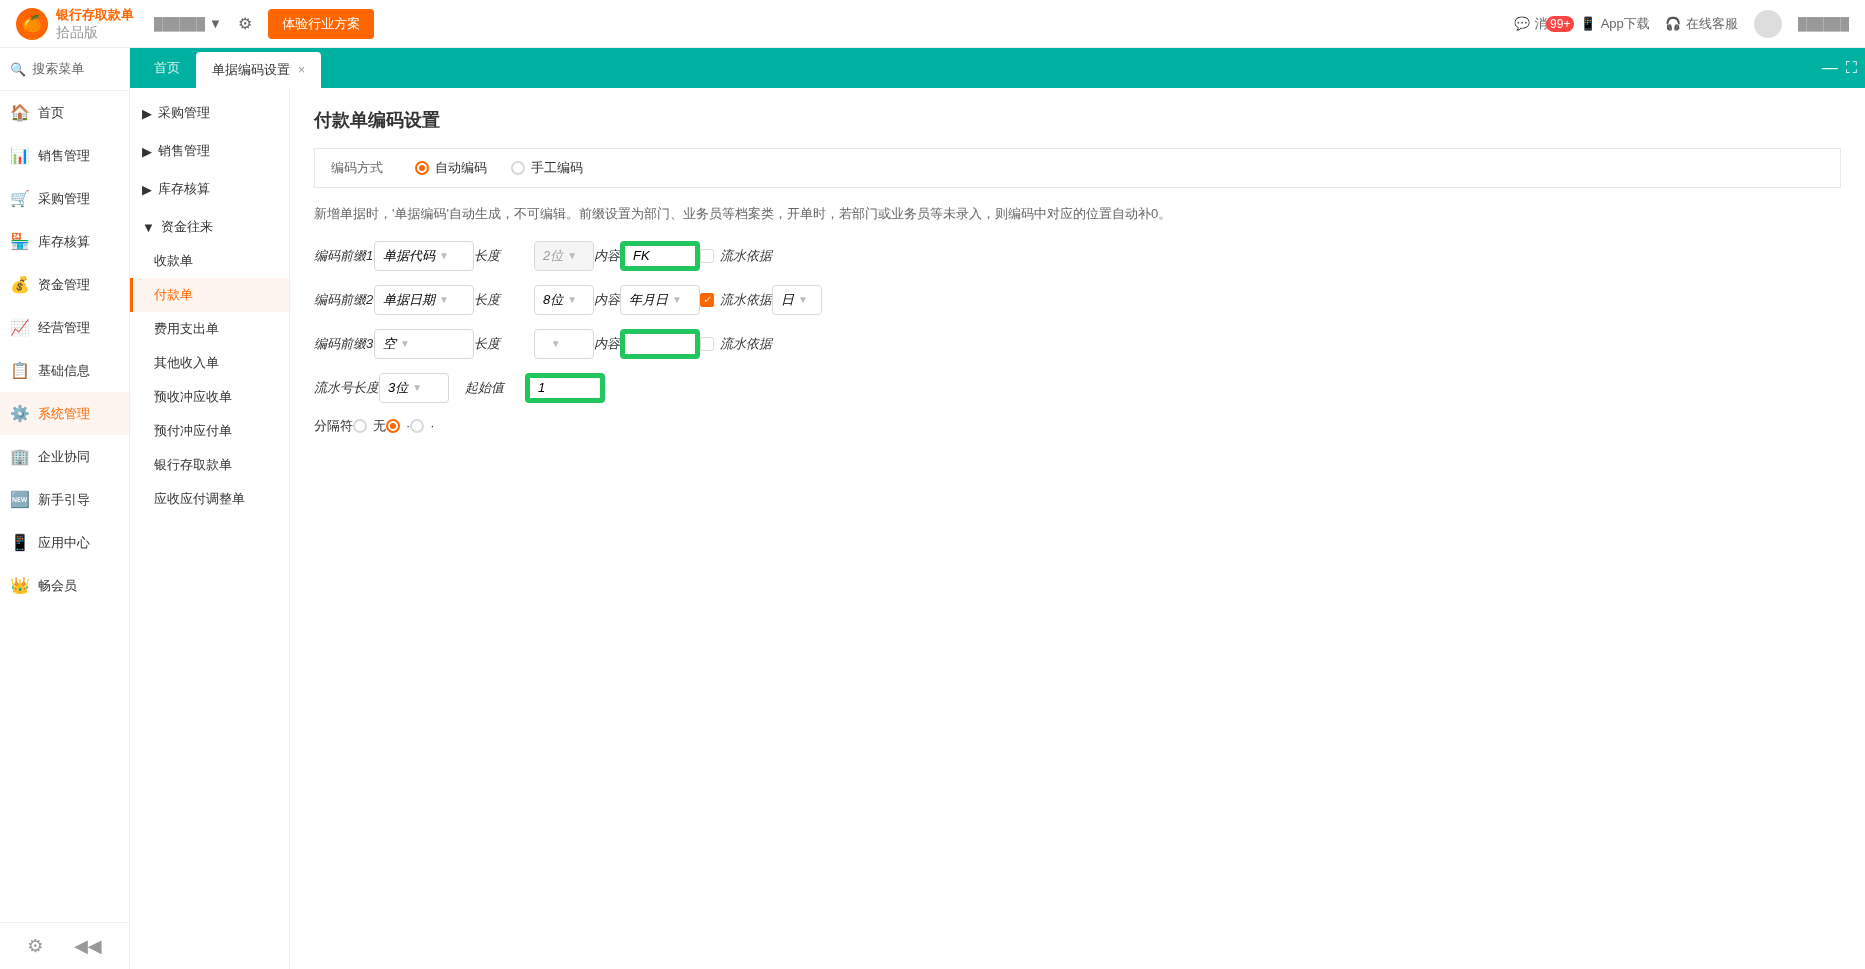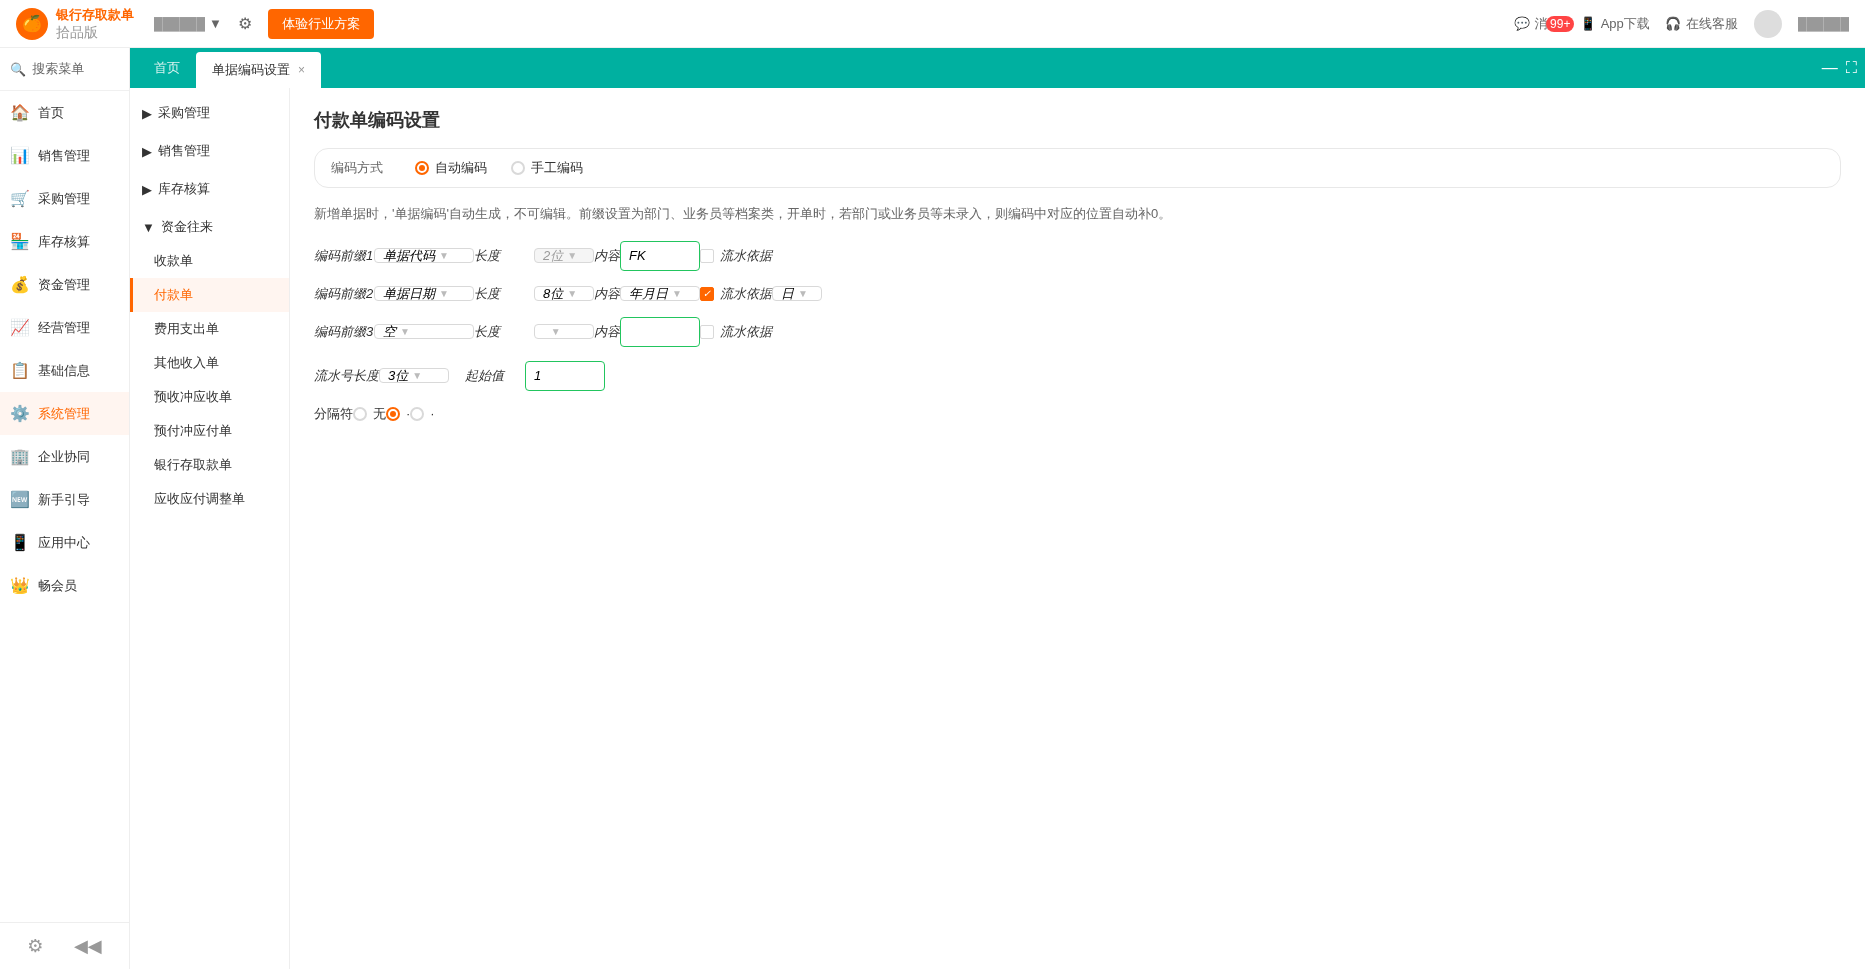--- a/index.html
+++ b/index.html
@@ -69,55 +69,55 @@
     .left-nav-group { margin-bottom: 4px; }
     .left-nav-header { display: flex; align-items: center; gap: 6px; padding: 8px 12px; font-size: 13px; color: #333; cursor: pointer; }
     .left-nav-item { padding: 8px 12px 8px 24px; font-size: 13px; color: #333; cursor: pointer; }
     .left-nav-item.active { background: #fff5f0; color: #ff6600; border-left: 3px solid #ff6600; padding-left: 21px; }
 
     
     .main-panel { flex: 1; padding: 20px 24px; overflow-y: auto; background: #fff; }
     .panel-title { font-size: 18px; font-weight: 600; color: #333; margin-bottom: 16px; }
 
     
-    .encoding-method { display: flex; align-items: flex-start; gap: 24px; padding: 10px 16px; border: 1px solid #e8e8e8; border-radius: 14px; margin-bottom: 16px; background: #fff; }
+    .encoding-method { display: flex; align-items: flex-start; gap: 24px; padding: 10px 16px; border: 1px solid #e8e8e8; border-radius: 0; margin-bottom: 16px; background: #fff; }
     .encoding-label { font-size: 13px; color: #666; margin-right: 8px; }
     .radio-item { display: flex; align-items: center; gap: 6px; font-size: 13px; color: #333; cursor: pointer; }
 
     
     .info-text { font-size: 13px; color: #666; margin-bottom: 16px; line-height: 1.6; }
 
     
     .preview-box { border: 2px dashed #ffb87a; background: #fff8f5; border-radius: 6px; padding: 16px 24px; display: inline-block; margin-bottom: 20px; min-width: 280px; text-align: center; }
     .preview-label { font-size: 13px; color: #999; margin-bottom: 4px; }
     .preview-code { font-size: 20px; font-weight: 600; color: #333; margin-bottom: 4px; }
     .preview-desc { font-size: 12px; color: #999; }
 
     
     .checkbox-row { display: flex; align-items: center; gap: 6px; font-size: 13px; color: #333; margin-bottom: 16px; }
     .checkbox-square { width: 14px; height: 14px; border: 1px solid #d9d9d9; border-radius: 2px; display: inline-block; }
     .checkbox-square.checked { background: #ff6600; border-color: #ff6600; }
     .form-row { display: flex; align-items: center; gap: 0; margin-bottom: 14px; flex-wrap: nowrap; font-style: italic; }
     .form-label { font-size: 13px; color: #333; white-space: nowrap; min-width: 60px; }
-    .form-input { height: 30px; border: 1px solid #22c55e; border-radius: 4px; padding: 0 8px; font-size: 13px; background: #fff; min-width: 60px; display: flex; align-items: center; }
+    .form-input { height: 30px; border: 5px solid #22c55e; border-radius: 4px; padding: 0 8px; font-size: 13px; background: #fff; min-width: 60px; display: flex; align-items: center; }
     .content-label { font-size: 13px; color: #333; white-space: nowrap; }
 
     
     .serial-check { display: flex; align-items: center; gap: 6px; font-size: 13px; color: #333; white-space: nowrap; }
 
     
     .separator-row { display: flex; align-items: center; gap: 0; margin-bottom: 14px; }
     .sep-label { font-size: 13px; color: #333; }
     .sep-radio { display: flex; align-items: center; gap: 6px; font-size: 13px; color: #333; }
 
     
     .bottom-bar { height: 56px; background: #fff; border-top: 1px solid #eee; display: flex; align-items: center; justify-content: flex-end; padding: 0 24px; flex-shrink: 0; }
     .save-btn { background: #ff6600; color: white; border: none; padding: 8px 28px; border-radius: 4px; font-size: 14px; cursor: pointer; }
 
-    .inline-select { display: inline-flex; align-items: center; gap: 4px; height: 15px; border: 1px solid #d9d9d9; border-radius: 4px; padding: 0 8px; font-size: 13px; cursor: pointer; background: #fff; }
+    .inline-select { display: inline-flex; align-items: center; gap: 4px; height: 30px; border: 1px solid #d9d9d9; border-radius: 4px; padding: 0 8px; font-size: 13px; cursor: pointer; background: #fff; }
     .inline-select .chev { font-size: 10px; color: #bbb; }
   </style>
 </head>
 <body>
 
 <div class="top-bar">
   <div class="top-bar-left">
     <div class="top-bar-brand">
       <div class="brand-icon">🍊</div>
       <div class="brand-text">

